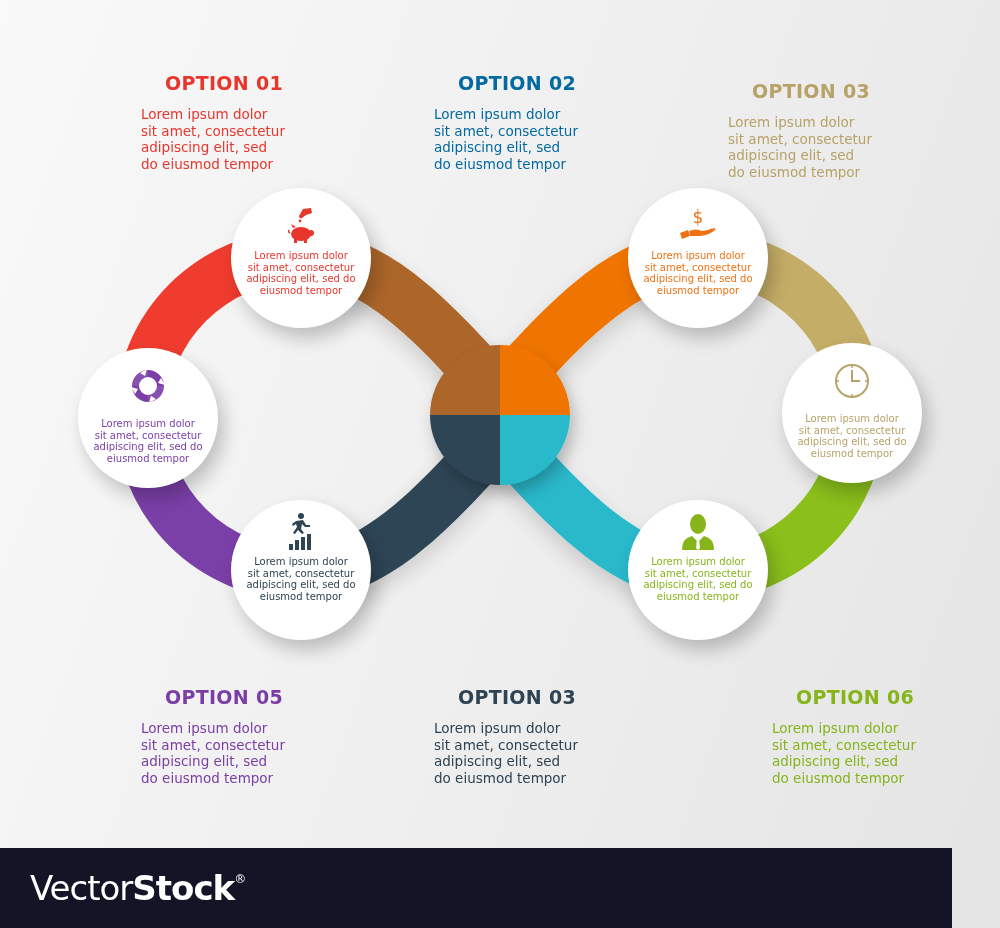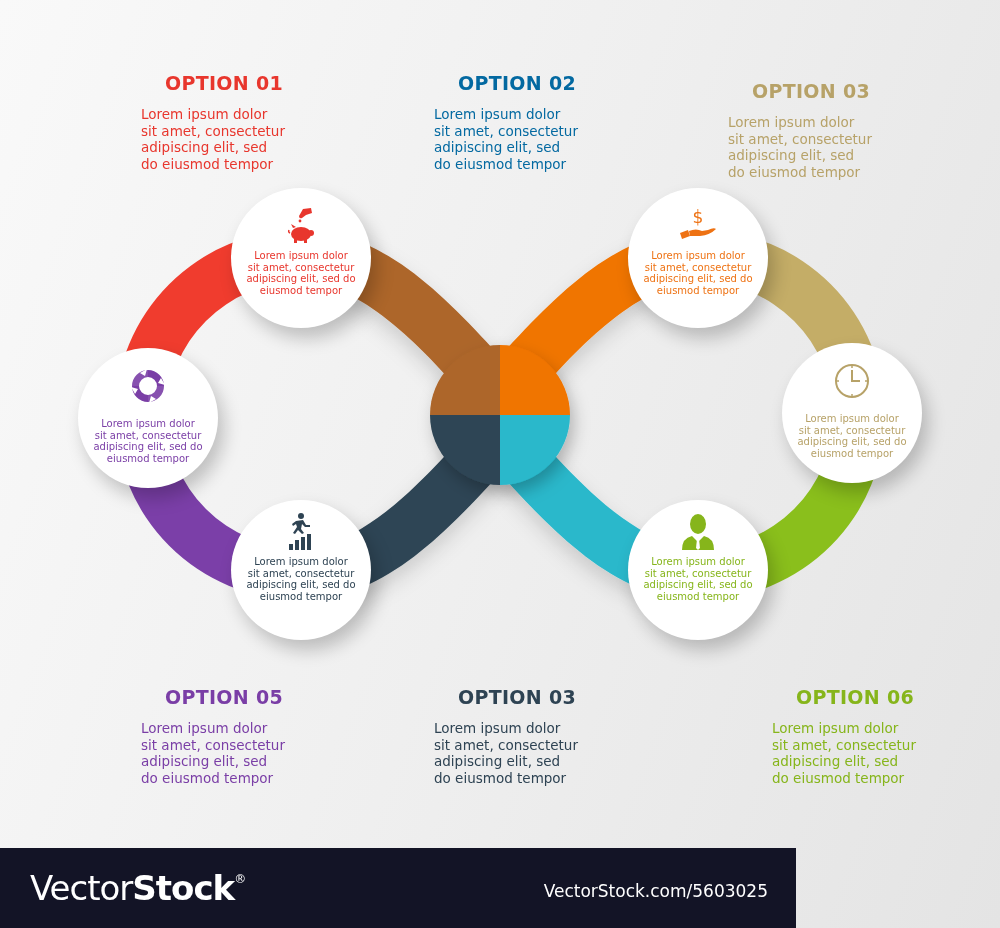--- a/index.html
+++ b/index.html
@@ -40,21 +40,21 @@
     #b2 { left: 628px; top: 188px; }
     #b3 { left: 78px;  top: 348px; }
     #b4 { left: 782px; top: 343px; }
     #b5 { left: 231px; top: 500px; }
     #b6 { left: 628px; top: 500px; }
     #b3 .icon, #b4 .icon { margin-top: 18px; }
     #b3 .btext, #b4 .btext { margin-top: 12px; }
     #b5 .icon, #b6 .icon { margin-top: 12px; }
 
     .footer {
-      position: absolute; left: 0; top: 848px; width: 796px; height: 80px;
+      position: absolute; left: 0; top: 848px; width: 952px; height: 80px;
       background: #131426; color: #ffffff;
     }
     .brand { position: absolute; left: 30px; top: 20px; font-size: 34px; letter-spacing: -1px; }
     .brand .light { font-weight: normal; font-family: "DejaVu Sans", sans-serif; }
     .brand .bold { font-weight: bold; }
     .brand .reg { font-size: 12px; vertical-align: top; position: relative; top: 4px; }
     .url { position: absolute; right: 28px; top: 33px; font-size: 17px; }
   </style>
 </head>
 <body>
@@ -256,14 +256,13 @@
       <div>adipiscing elit, sed do</div>
       <div>eiusmod tempor</div>
     </div>
   </div>
 </div>
 
 <div class="footer">
   <div class="brand">
     <span class="light">Vector</span><span class="bold">Stock</span><span class="reg">®</span>
   </div>
-  <div class="url">VectorStock.com/5603025</div>
 </div>
 
 </body></html>

